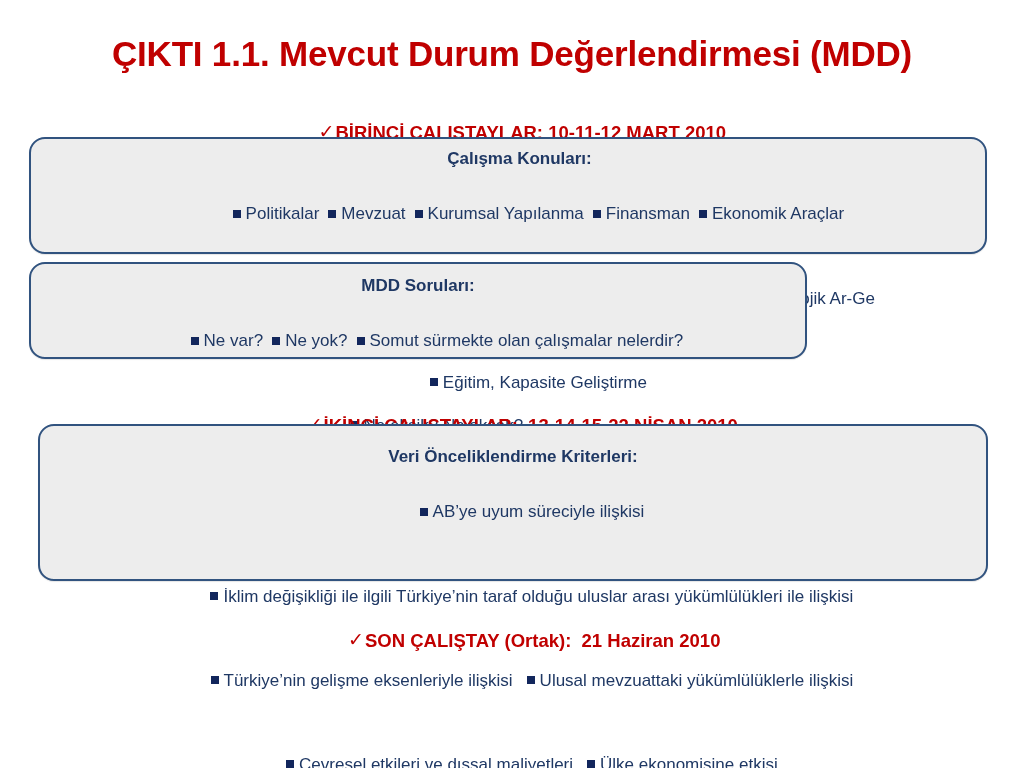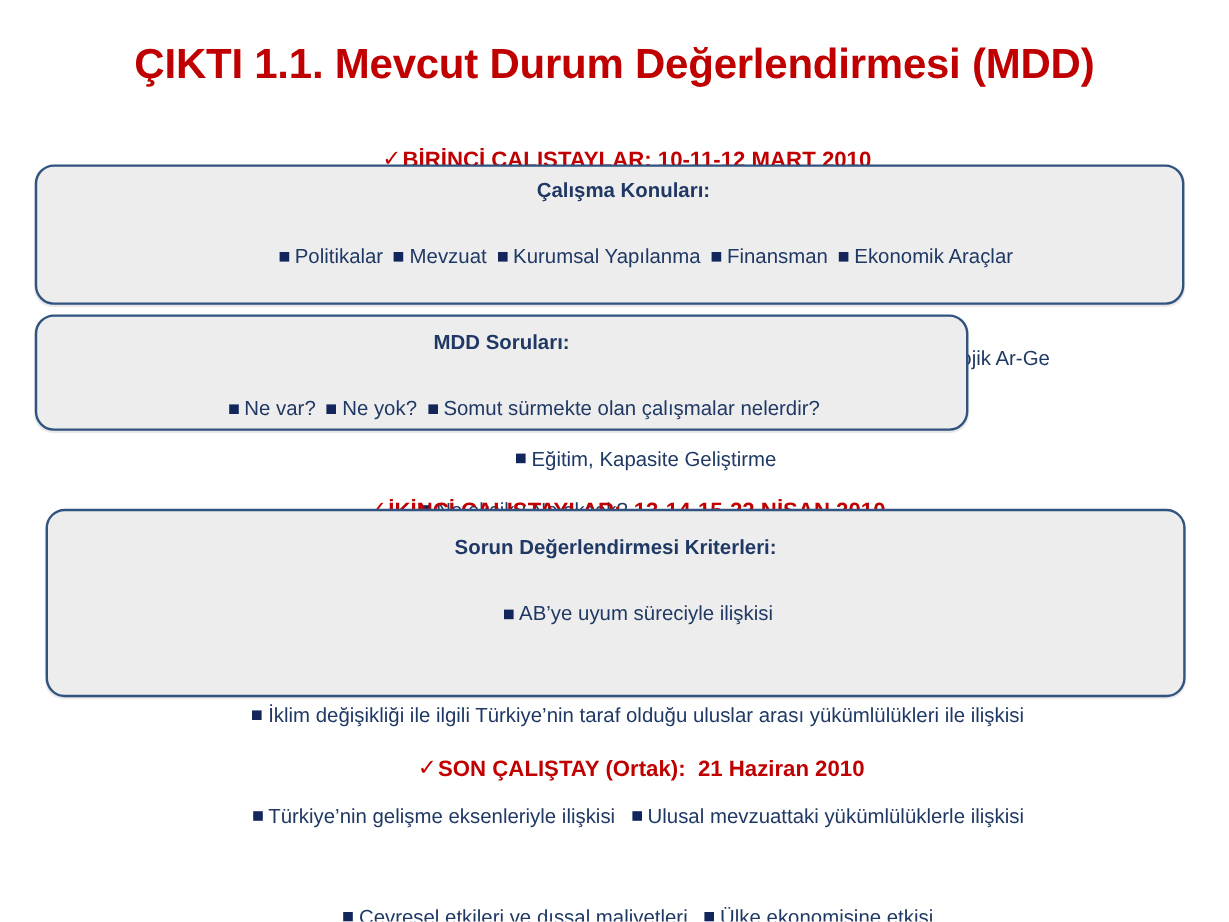--- a/index.html
+++ b/index.html
@@ -147,21 +147,21 @@
       </div>
     </div>
   </div>
 
   <div class="section-heading" id="heading-ikinci">
     <span class="check">✓</span><span>İKİNCİ ÇALIŞTAYLAR:  13-14-15-22 NİSAN 2010</span>
   </div>
 
   <div class="box" id="box-kriterler">
     <div class="box-inner">
-      <div class="box-title">Sorun Değerlendirmesi Kriterleri:</div>
+      <div class="box-title">Veri Önceliklendirme Kriterleri:</div>
       <div class="box-line">
         <span class="bullet lead"></span><span>AB’ye uyum süreciyle ilişkisi</span>
       </div>
       <div class="box-line">
         <span class="bullet lead"></span><span>İklim değişikliği ile ilgili Türkiye’nin taraf olduğu uluslar arası yükümlülükleri ile ilişkisi</span>
       </div>
       <div class="box-line">
         <span class="bullet lead"></span><span>Türkiye’nin gelişme eksenleriyle ilişkisi</span><span class="bullet mid" style="margin-left:14px"></span><span>Ulusal mevzuattaki yükümlülüklerle ilişkisi</span>
       </div>
       <div class="box-line">

